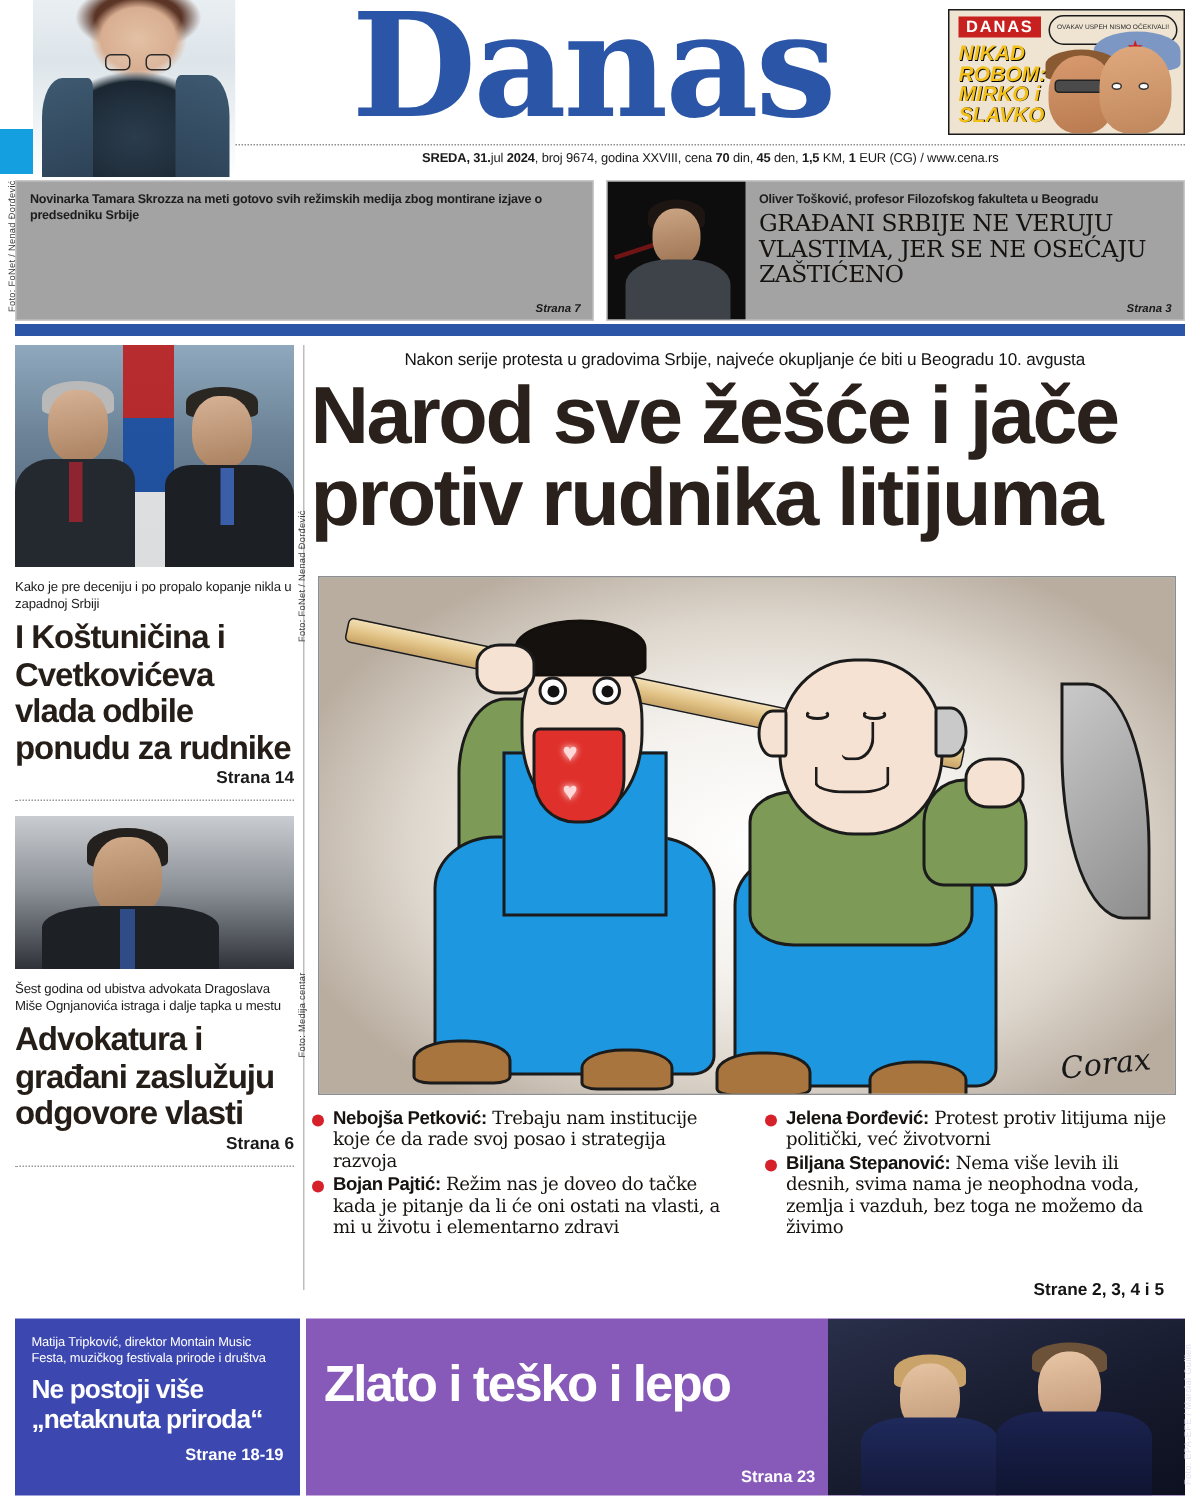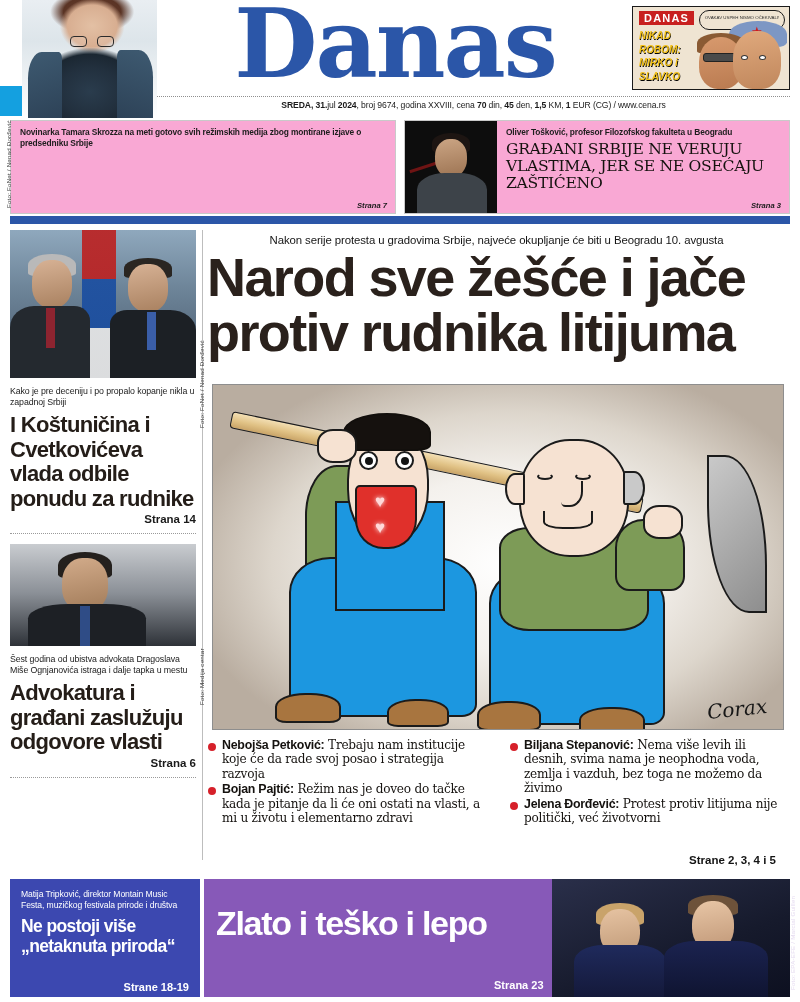--- a/index.html
+++ b/index.html
@@ -74,21 +74,21 @@
     font-family:"Liberation Sans", sans-serif;
   }
   .comic .cm-bubble {
     position:absolute; right:4px; top:3px; width:86px; height:20px;
     background:#efe4d2; border:1.2px solid #1a1a1a; border-radius:12px;
     font-size:4.4px; color:#2a2a2a; text-align:center; line-height:6px;
     padding:4px 4px 0;
   }
   .comic .cm-sub {
     position:absolute; left:6px; top:22px; width:62px;
-    color:#f2c019; font-style:italic; font-weight:800; font-size:10px;
+    color:#f2c019; font-style:italic; font-weight:800; font-size:14px;
     line-height:13.5px; text-shadow:0.6px 0.6px 0 #000;
   }
   .comic .face-a {
     position:absolute; left:66px; top:30px; width:44px; height:52px;
     background:linear-gradient(170deg,#d89a6e,#b97a50);
     border-radius:48% 48% 42% 42%;
   }
   .comic .hair-a {
     position:absolute; left:64px; top:26px; width:48px; height:20px;
     background:#8a5a33; border-radius:50% 50% 10% 10%;
@@ -125,21 +125,21 @@
     font-family:"Liberation Sans", sans-serif;
   }
   .dateline b { font-weight:700; }
 
   
   .teasers {
     position:absolute; left:10px; right:10px; top:120px; height:94px;
     display:flex; gap:8px;
   }
   .teaser {
-    flex:1; background:#f9a8d4; border:1px solid #c9c9c9;
+    flex:1; background:#a3a3a3; border:1px solid #c9c9c9;
     display:flex; overflow:hidden;
   }
   .teaser .t-txt { flex:1; padding:6px 8px 4px 9px; position:relative; }
   .teaser .t-kicker {
     font-size:8.4px; line-height:10.6px; color:#1d1d1d; font-weight:600;
     letter-spacing:-.15px;
   }
   .teaser .t-head {
     margin-top:3px; font-family:"DejaVu Serif", serif; font-weight:400;
     font-size:17.5px; line-height:19px; color:#15120f; letter-spacing:-.3px;
@@ -319,21 +319,21 @@
     position:absolute; right:12px; bottom:-4px; font-weight:700; font-size:11.5px; color:#141414;
   }
 
   
   .bottom { position:absolute; left:10px; right:10px; bottom:5px; height:118px; display:flex; gap:4px; }
   .bp-left {
     width:190px; flex:none; background:#3c48b0; color:#fff; padding:10px 11px 8px; position:relative;
   }
   .bp-left .kick { font-size:8.6px; line-height:11px; letter-spacing:-.1px; }
   .bp-left .head { font-weight:700; font-size:17.5px; line-height:19.5px; margin-top:6px; letter-spacing:-.6px; }
-  .bp-left .pg { position:absolute; right:11px; bottom:4px; font-weight:700; font-size:11px; }
+  .bp-left .pg { position:absolute; right:11px; bottom:21px; font-weight:700; font-size:11px; }
   .bp-right {
     flex:1; background:#8759b8; color:#fff; position:relative; overflow:hidden;
     padding:10px 12px 8px;
   }
   .bp-right .kick { font-size:10.6px; line-height:13.4px; letter-spacing:-.15px; max-width:330px; }
   .bp-right .head { font-weight:700; font-size:34px; line-height:36px; margin-top:16px; letter-spacing:-1.3px; }
   .bp-right .pg { position:absolute; left:290px; bottom:6px; font-weight:700; font-size:11px; }
   .bp-photo { position:absolute; right:0; top:0; width:238px; height:118px; overflow:hidden; }
   .bp-photo .bgd { position:absolute; inset:0; background:linear-gradient(160deg,#2a2f4a,#161a2c 60%,#0d1020); }
   .bp-photo .ath1-h { position:absolute; left:48px; top:30px; width:40px; height:46px;
@@ -499,25 +499,25 @@
         <div class="btxt"><b>Nebojša Petković:</b><span> Trebaju nam institucije koje će da rade svoj posao i strategija razvoja</span></div>
       </div>
       <div class="bitem">
         <div class="bdot"></div>
         <div class="btxt"><b>Bojan Pajtić:</b><span> Režim nas je doveo do tačke kada je pitanje da li će oni ostati na vlasti, a mi u životu i elementarno zdravi</span></div>
       </div>
     </div>
     <div class="bcol">
       <div class="bitem">
         <div class="bdot"></div>
-        <div class="btxt"><b>Biljana Stepanović:</b><span> Nema više levih ili desnih, svima nama je neophodna voda, zemlja i vazduh, bez toga ne možemo da živimo</span></div>
+        <div class="btxt"><b>Jelena Đorđević:</b><span> Protest protiv litijuma nije politički, već životvorni</span></div>
       </div>
       <div class="bitem">
         <div class="bdot"></div>
-        <div class="btxt"><b>Jelena Đorđević:</b><span> Protest protiv litijuma nije politički, već životvorni</span></div>
+        <div class="btxt"><b>Biljana Stepanović:</b><span> Nema više levih ili desnih, svima nama je neophodna voda, zemlja i vazduh, bez toga ne možemo da živimo</span></div>
       </div>
       <div class="bpages">Strane 2, 3, 4 i 5</div>
     </div>
   </div>
 
   <div class="bottom">
     <div class="bp-left">
       <div class="kick">Matija Tripković, direktor Montain Music Festa, muzičkog festivala prirode i društva</div>
       <div class="head">Ne postoji više „netaknuta priroda“</div>
       <div class="pg">Strane 18-19</div>

